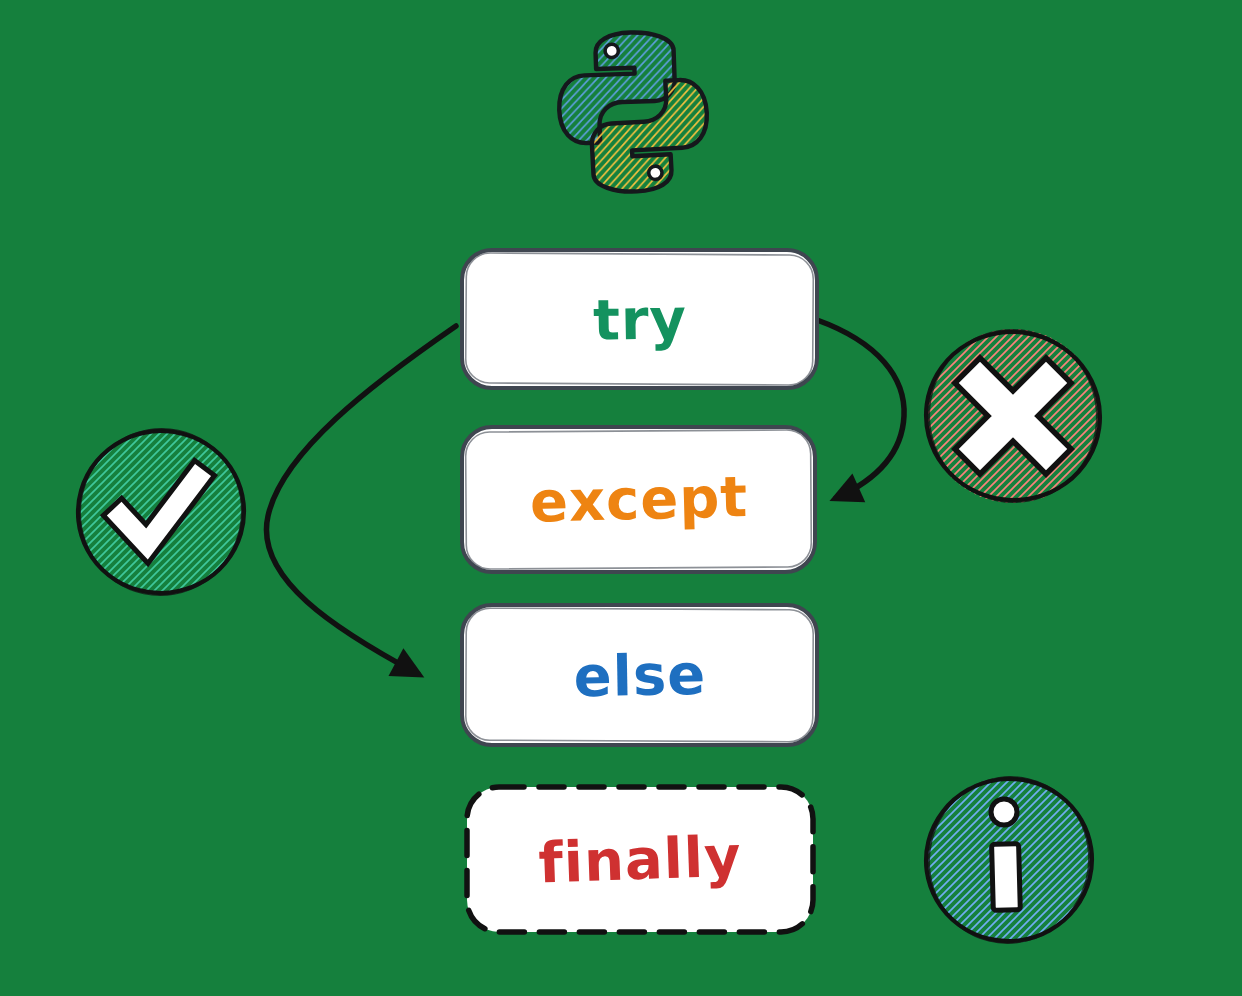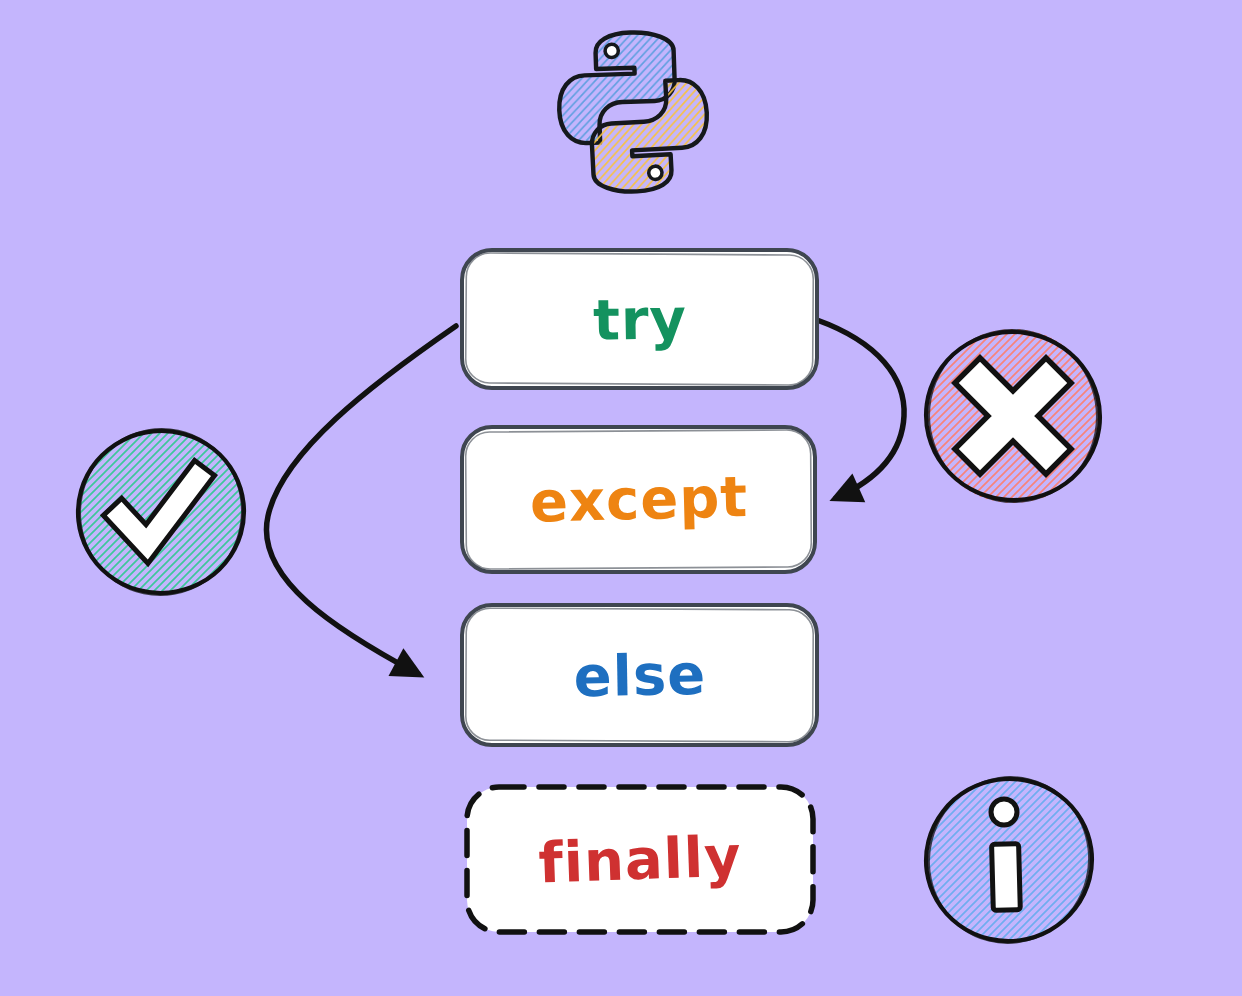--- a/index.html
+++ b/index.html
@@ -1,20 +1,20 @@
 <!DOCTYPE html>
 <html><head>
 <meta charset="utf-8">
 <style>
   html, body { margin: 0; padding: 0; background: #ffffff; }
   .canvas {
     position: relative;
     width: 1242px;
     height: 996px;
-    background: #c4b5fd;
+    background: #15803d;
     overflow: hidden;
     font-family: "DejaVu Sans", sans-serif;
   }
   svg { display: block; }
   .box-label {
     font-family: "DejaVu Sans", sans-serif;
     font-weight: 700;
     font-size: 56px;
     letter-spacing: 1px;
     text-anchor: middle;

